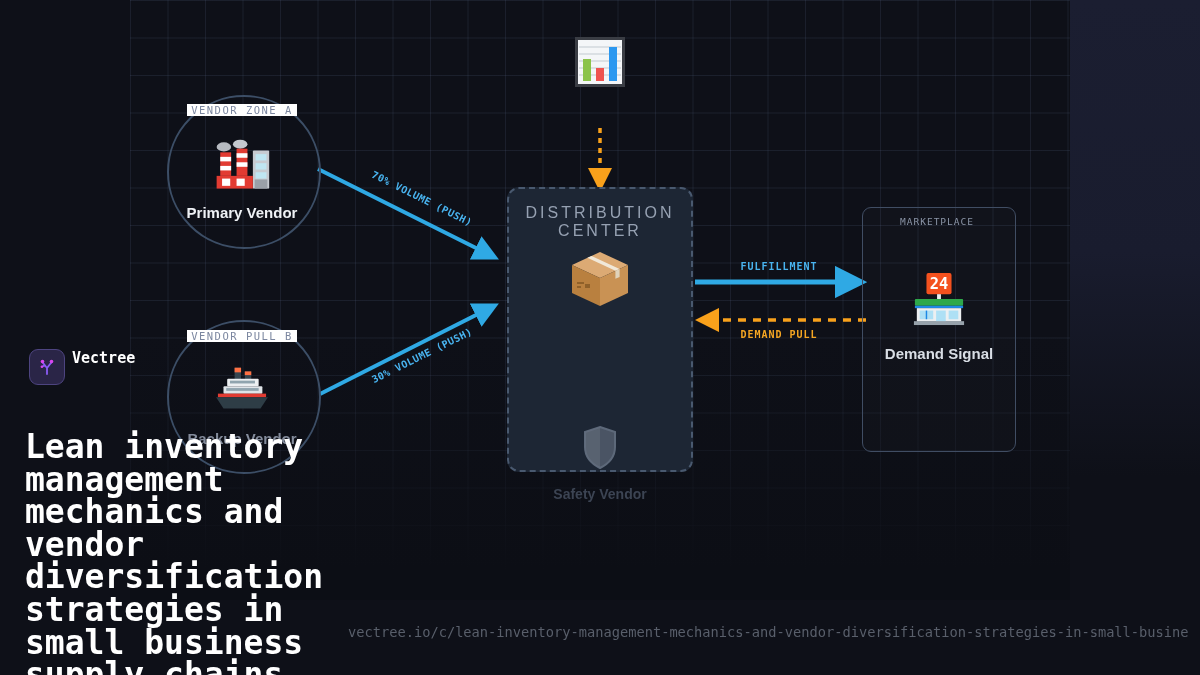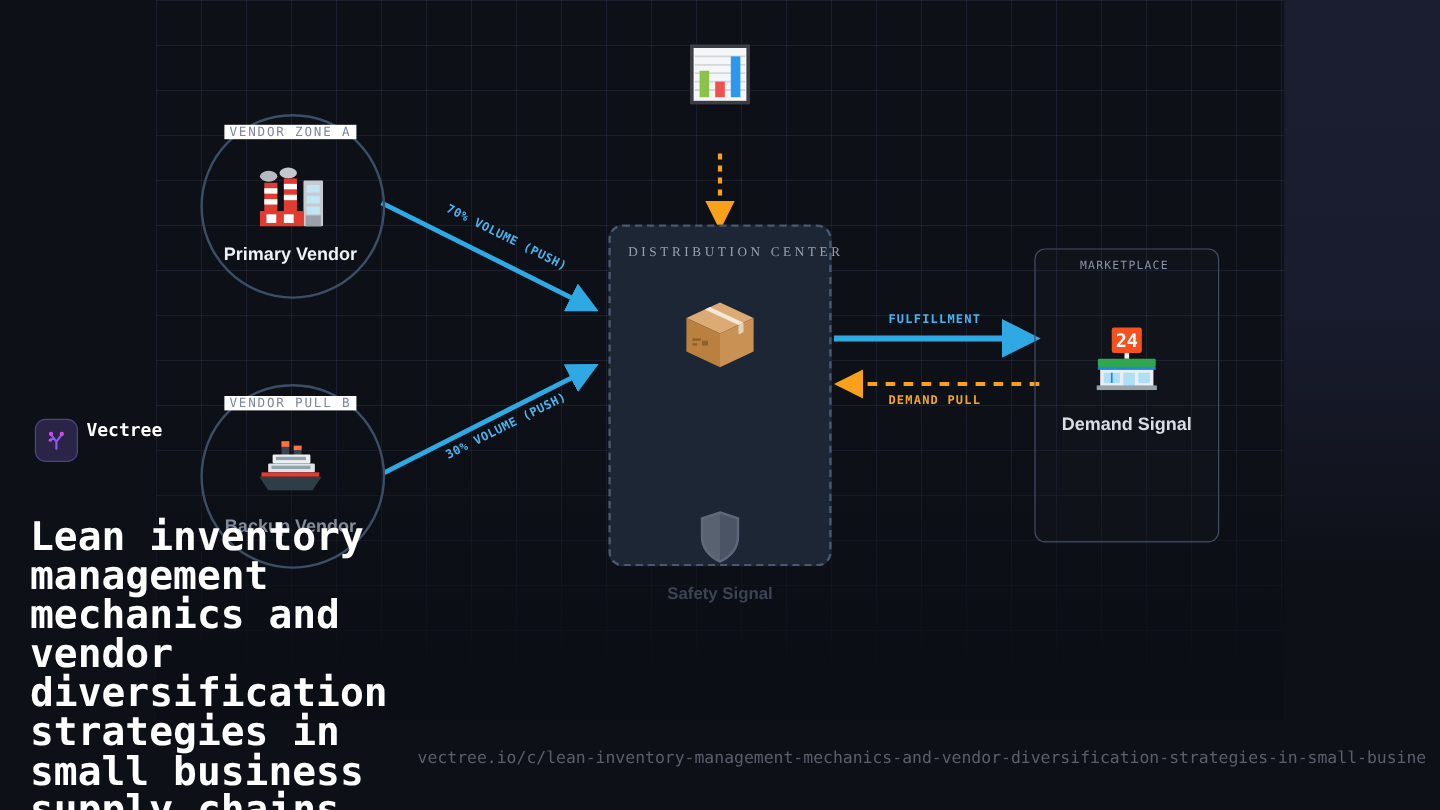--- a/index.html
+++ b/index.html
@@ -19,23 +19,23 @@
   
   .zone-circle{position:absolute;width:150px;height:150px;border-radius:50%;
                border:2px solid #3c4e66;}
   .zone-label{position:absolute;width:200px;text-align:center;color:#7c87a0;
               font-family:"DejaVu Sans Mono","Liberation Mono",monospace;
               font-size:10.5px;letter-spacing:1.5px;}
   .zone-label span{background:#ffffff;padding:0 4px;}
   .dc-box{position:absolute;left:507px;top:187px;width:186px;height:285px;
           background:#1d2634;border:2px dashed #49596f;border-radius:12px;
           box-sizing:border-box;}
-  .dc-title{position:absolute;left:497px;top:204px;width:206px;text-align:right;
-            color:#96a1b2;font-size:11px;letter-spacing:3px;
-            font-family:Liberation Serif, serif;}
+  .dc-title{position:absolute;left:497px;top:204px;width:206px;text-align:center;
+            color:#96a1b2;font-size:16px;letter-spacing:3px;
+            font-family:Liberation Sans, sans-serif;}
   .mp-box{position:absolute;left:862px;top:207px;width:154px;height:245px;
           border:1.5px solid #404d63;border-radius:9px;box-sizing:border-box;
           background:rgba(255,255,255,0.015);}
   .mp-title{position:absolute;left:862px;top:216px;width:150px;text-align:center;
             color:#8a94a6;font-size:9.5px;letter-spacing:1px;
             font-family:"DejaVu Sans Mono","Liberation Mono",monospace;}
   
   .node-label{position:absolute;width:200px;text-align:center;font-weight:bold;
               font-size:15px;color:#eef1f5;}
   .dim1{color:#848c9c;}
@@ -161,21 +161,21 @@
       <rect x="9" y="32" width="7" height="2"></rect>
       <rect x="9" y="36" width="4" height="2"></rect>
       <rect x="17" y="34" width="5" height="4"></rect>
     </g>
   </svg>
 
   <svg class="abs" style="left:581px;top:425px;opacity:0.8;" width="38" height="44" viewBox="0 0 38 44">
     <path d="M19 2 L34 7 V22 C34 33 27 39 19 43 C11 39 4 33 4 22 V7 Z" fill="#566070" stroke="#6e7a8c" stroke-width="2"></path>
     <path d="M19 2 L4 7 V22 C4 33 11 39 19 43 Z" fill="#77818f" opacity="0.5"></path>
   </svg>
-  <div class="node-label dim2" style="left:500px;top:486px;">Safety Signal</div>
+  <div class="node-label dim2" style="left:500px;top:486px;">Safety Vendor</div>
 
   <svg class="abs" style="left:910px;top:272px;" width="58" height="54" viewBox="0 0 60 56">
     <rect x="17" y="1" width="26" height="22" rx="2" fill="#f4511e"></rect>
     <text x="30" y="18" text-anchor="middle" font-family="DejaVu Sans Mono, monospace" font-size="16" font-weight="bold" fill="#ffffff">24</text>
     <rect x="28" y="23" width="4" height="5" fill="#eceff1"></rect>
     <rect x="5" y="28" width="50" height="7" rx="1" fill="#2ea84a"></rect>
     <rect x="5" y="35" width="50" height="2.5" fill="#1e88e5"></rect>
     <rect x="7" y="37.5" width="46" height="14" fill="#eceff1"></rect>
     <rect x="10" y="40" width="14" height="9" fill="#aee0f5"></rect>
     <line x1="17" y1="40" x2="17" y2="49" stroke="#1e88e5" stroke-width="1.5"></line>

